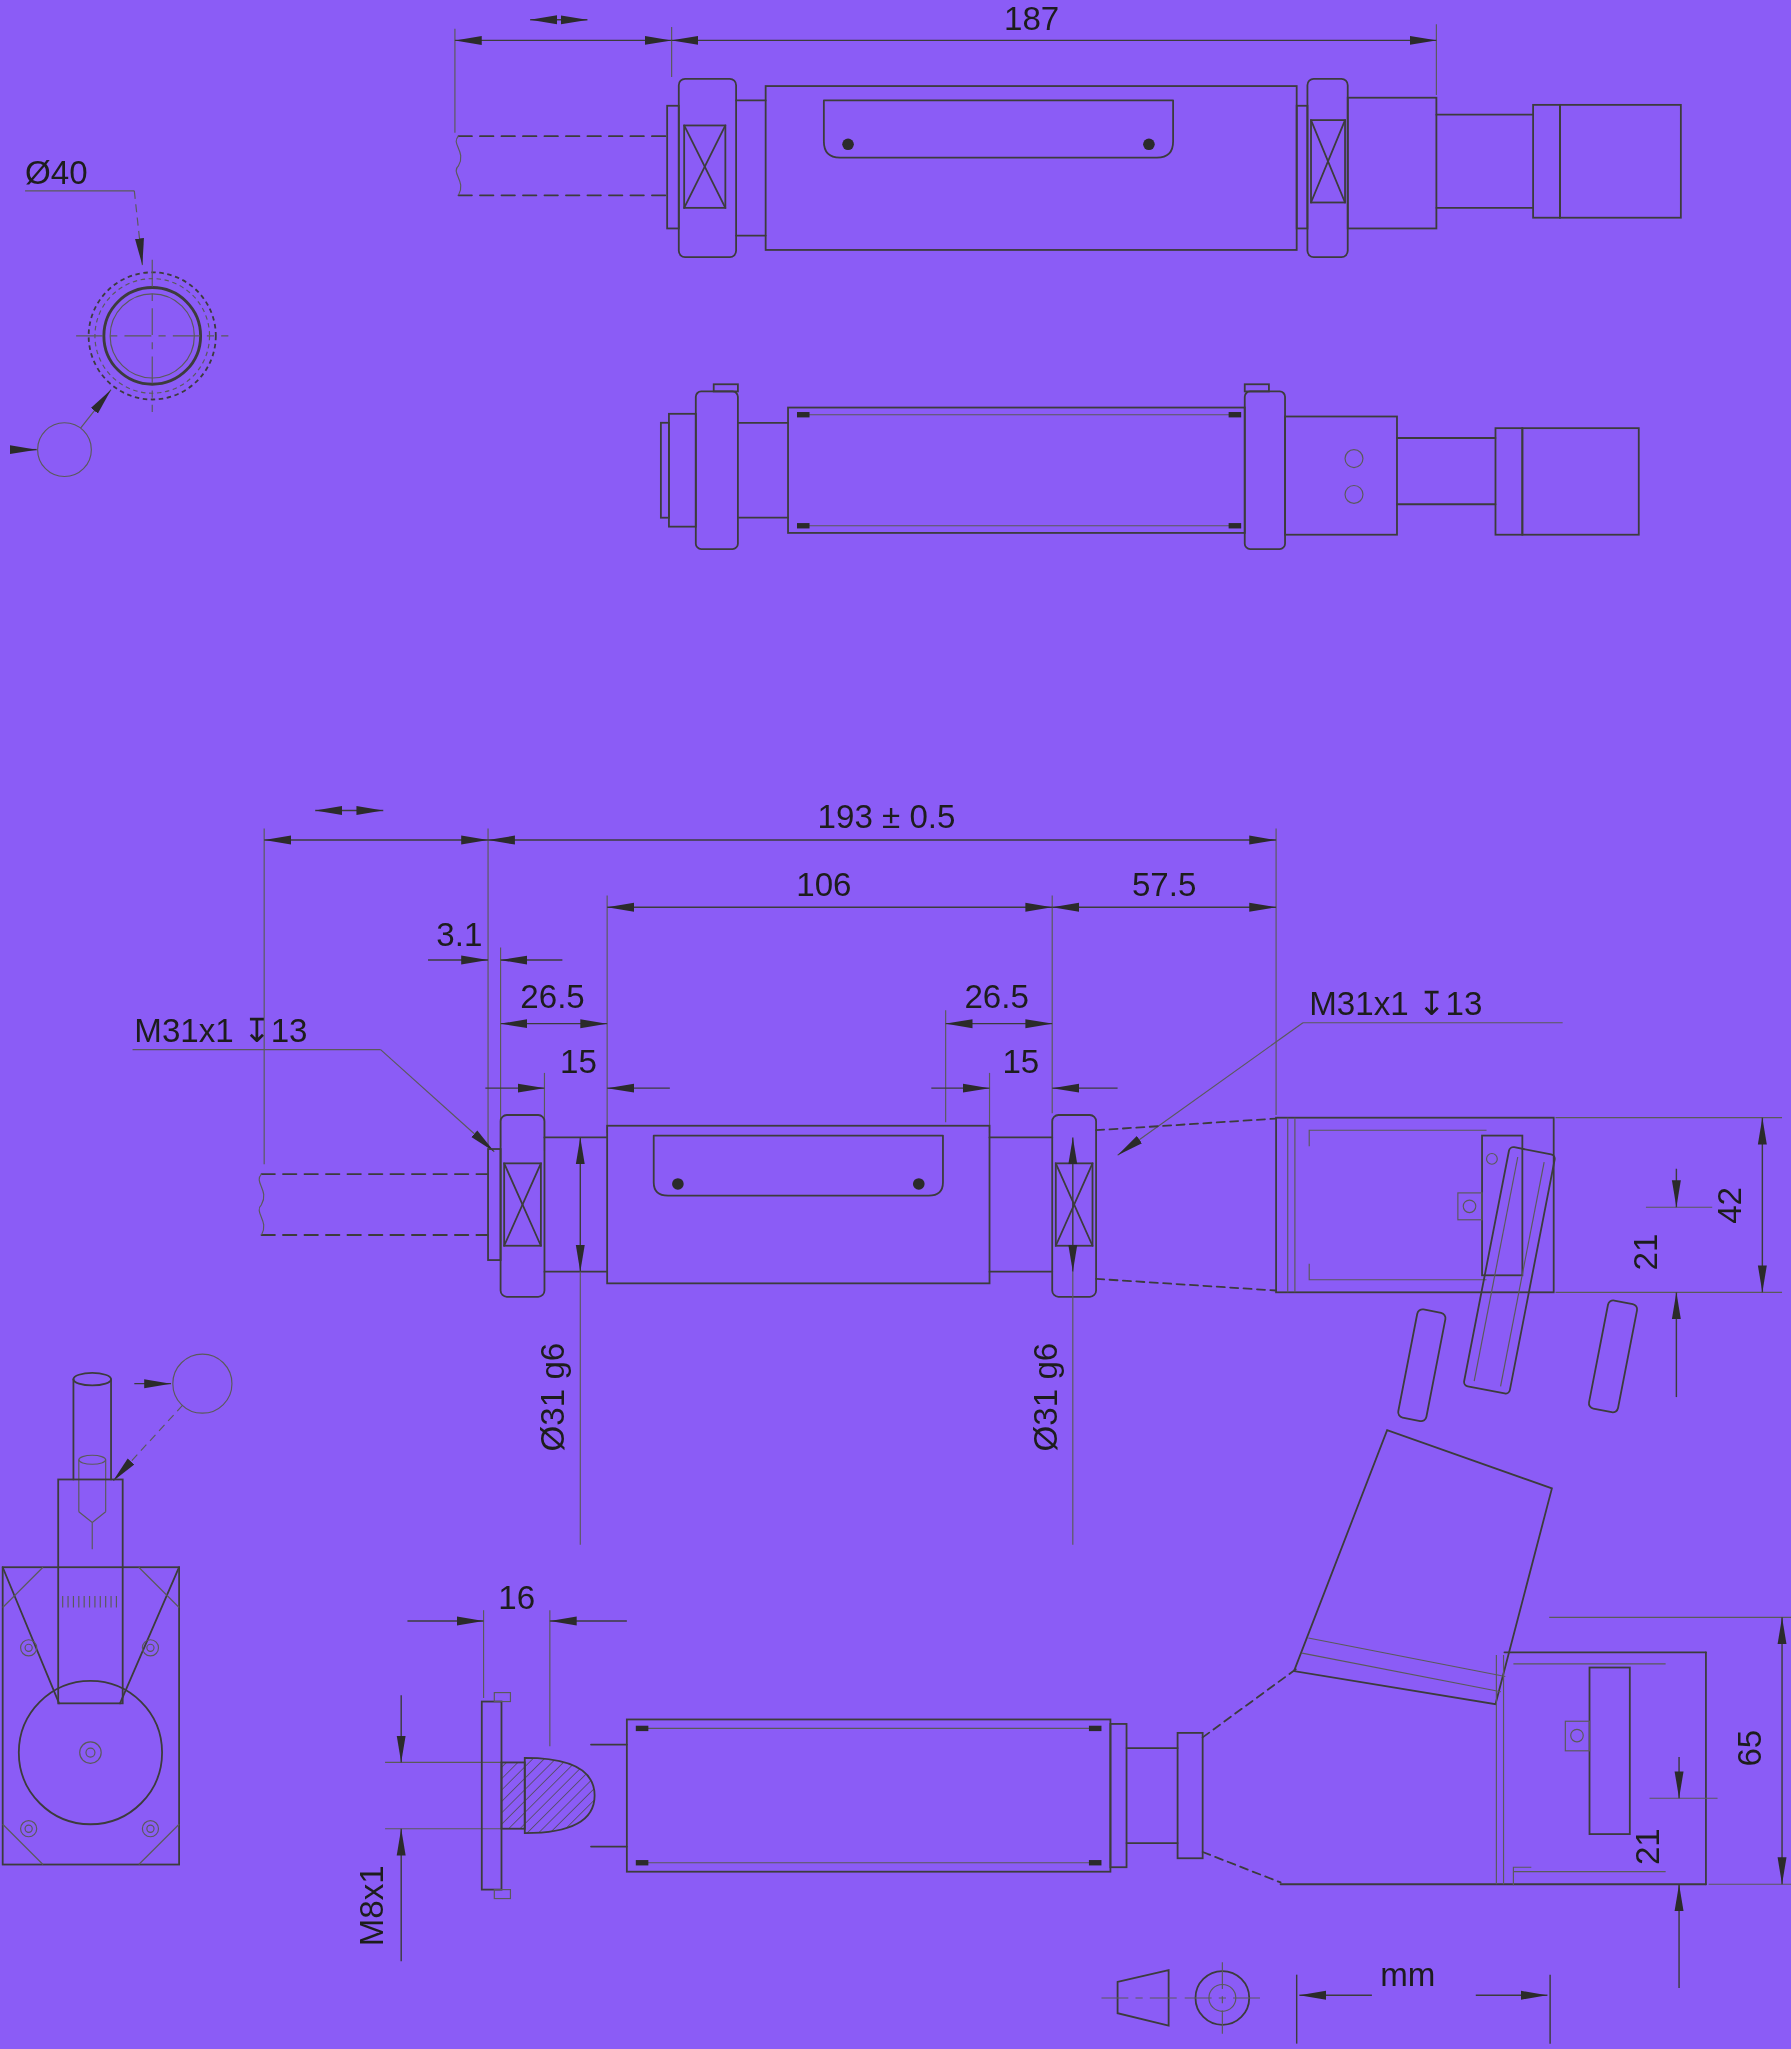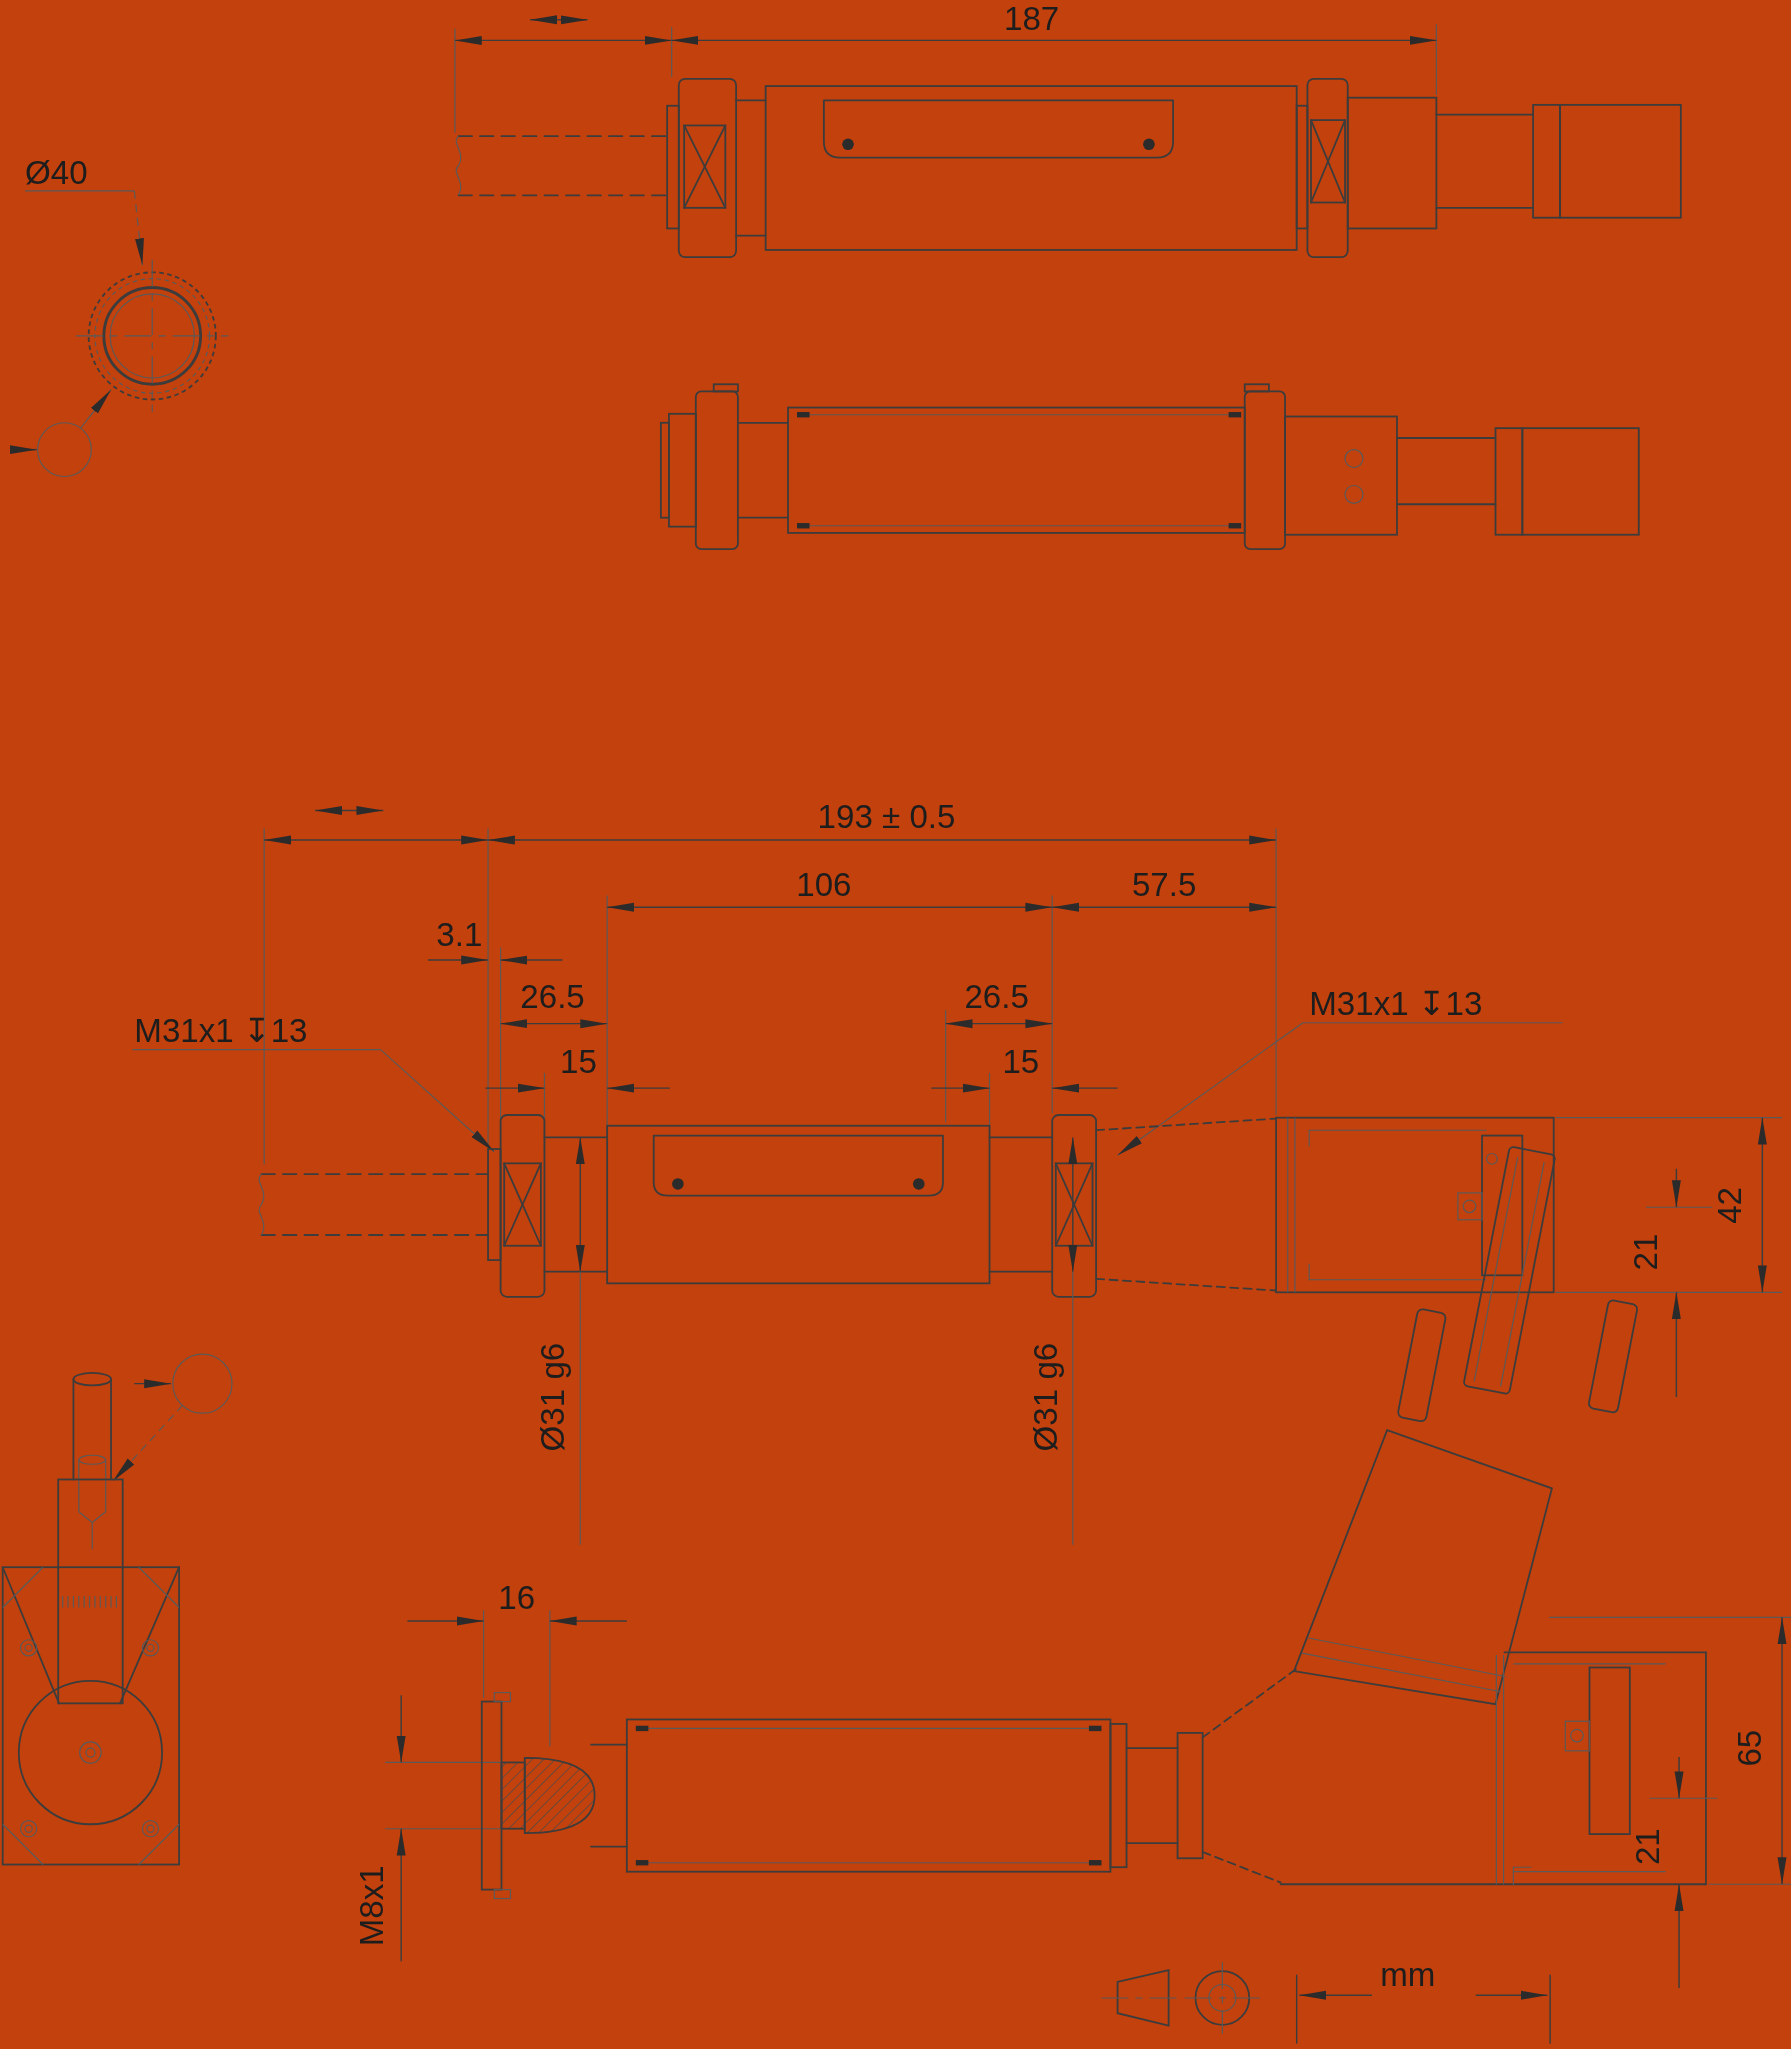--- a/index.html
+++ b/index.html
@@ -1,16 +1,16 @@
 <!DOCTYPE html>
 <html style="font-size:14.3px"><head>
 <meta charset="utf-8">
 <style>
   html,body{margin:0;padding:0;background:#fff;}
-  .stage{width:1791px;height:2050px;position:relative;background:#c2410c;overflow:hidden;}
+  .stage{width:1791px;height:2050px;position:relative;background:#8b5cf6;overflow:hidden;}
   svg{display:block;}
   .ol{fill:none;stroke:#3c3c3c;stroke-width:2;stroke-linejoin:round;stroke-linecap:round;}
   .olr{fill:none;stroke:#3c3c3c;stroke-width:2;}
   .th{fill:none;stroke:#5a5a5a;stroke-width:1.3;}
   .dim{fill:none;stroke:#3c3c3c;stroke-width:1.6;}
   .dsh{stroke-dasharray:15 9;}
   .dsh2{stroke-dasharray:9 6;}
   .cl{stroke-dasharray:30 8 8 8;}
   .knurl{stroke-dasharray:5 4;}
   .tick{fill:#2b2b2b;stroke:none;}

